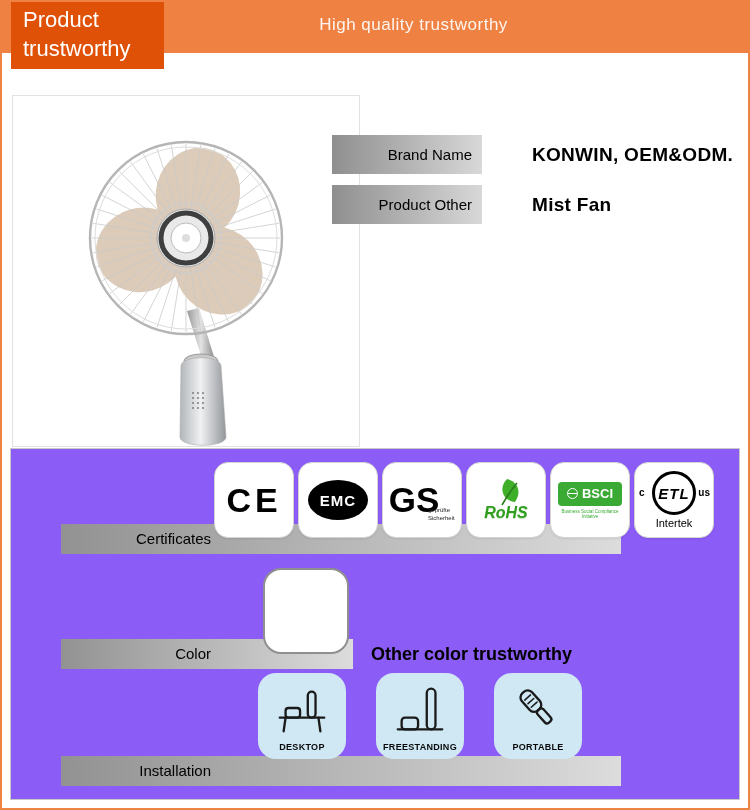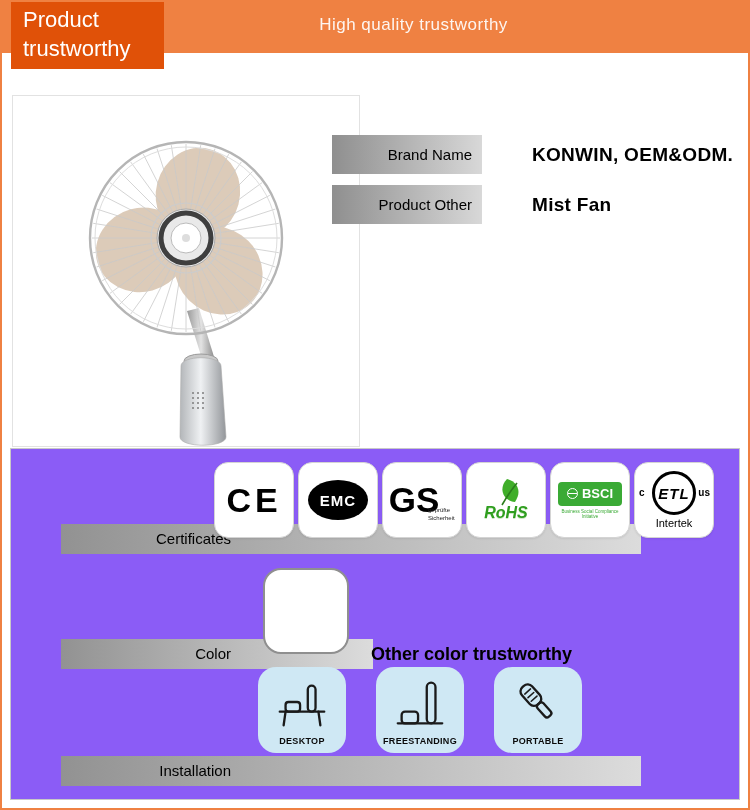--- a/index.html
+++ b/index.html
@@ -20,21 +20,21 @@
   
   .params{position:absolute;left:330px;top:133px;}
   .param-row{display:flex;margin-bottom:11px;gap:32px;}
   .param-label{width:150px;height:39px;line-height:39px;text-align:right;padding-right:10px;box-sizing:border-box;
     background:linear-gradient(to right,#8f8f8f,#d8d8d8);font-size:15px;color:#000;}
   .param-value{font-size:19px;font-weight:bold;line-height:39px;padding-left:18px;color:#000;letter-spacing:.3px;white-space:nowrap;}
 
   
   .details{position:absolute;left:8px;top:446px;width:730px;height:352px;border:1px solid #c8c8c8;
     box-sizing:border-box;background:#8b5cf6;}
-  .bar{position:absolute;left:50px;height:30px;width:560px;background:linear-gradient(to right,#929292,#dcdcdc);z-index:1;padding-left:20px;}
+  .bar{position:absolute;left:50px;height:30px;width:560px;background:linear-gradient(to right,#929292,#dcdcdc);z-index:1;}
   .bar-label{display:block;width:150px;text-align:right;font-size:15px;line-height:30px;color:#000;}
   .bar-cert{top:75px;}
   .bar-color{top:190px;width:292px;}
   .bar-install{top:307px;}
 
   
   .cert-row{position:absolute;left:203px;top:13px;display:flex;gap:4px;z-index:2;}
   .cert-tile{width:80px;height:76px;background:#fff;border:1px solid #d4d4d4;border-radius:14px;
     display:flex;align-items:center;justify-content:center;position:relative;box-shadow:0 1px 2px rgba(0,0,0,.08);box-sizing:border-box;}
   .ce-text{font-size:34px;font-weight:bold;letter-spacing:4px;color:#000;}
@@ -52,21 +52,21 @@
     font-weight:bold;font-style:italic;font-size:15px;letter-spacing:1px;color:#000;box-sizing:border-box;}
   .etl-c{position:absolute;left:4px;top:24px;font-size:10px;font-weight:bold;}
   .etl-us{position:absolute;right:3px;top:24px;font-size:10px;font-weight:bold;}
   .etl-sub{font-size:11px;color:#000;margin-top:2px;}
 
   
   .swatch{position:absolute;left:252px;top:119px;width:86px;height:86px;background:#fff;border:2px solid #8f8f8f;border-radius:18px;z-index:2;box-sizing:border-box;}
   .color-value{position:absolute;left:360px;top:190px;line-height:30px;font-size:18px;font-weight:bold;color:#000;z-index:2;}
 
   
-  .install-row{position:absolute;left:247px;top:218px;display:flex;gap:30px;z-index:2;}
+  .install-row{position:absolute;left:247px;top:224px;display:flex;gap:30px;z-index:2;}
   .inst-tile{width:88px;height:86px;background:#cfe8f4;border-radius:18px;position:relative;
     display:flex;align-items:center;justify-content:center;}
   .inst-tile svg{margin-top:-14px;}
   .inst-label{position:absolute;bottom:7px;left:0;right:0;text-align:center;font-size:9px;font-weight:bold;color:#0a0a0a;letter-spacing:.3px;}
   .lineart{stroke:#1a1a1a;stroke-width:2.4;fill:none;stroke-linecap:round;stroke-linejoin:round;}
 </style>
 </head>
 <body>
 
 <div class="page">

